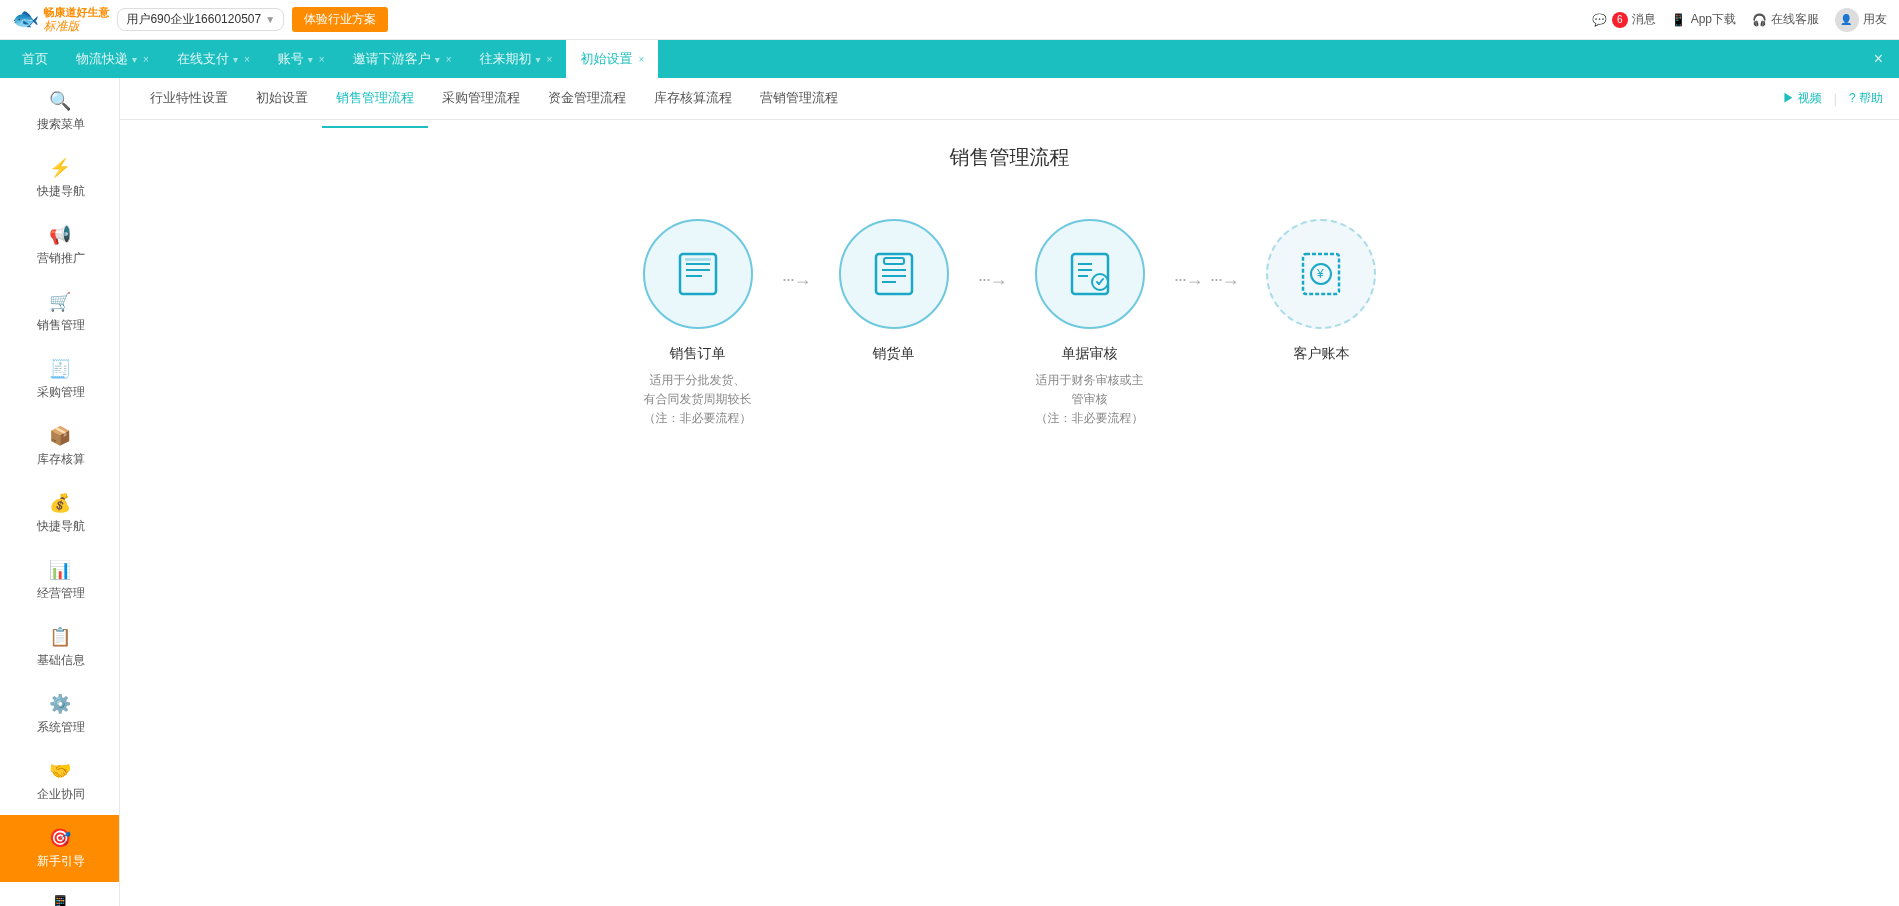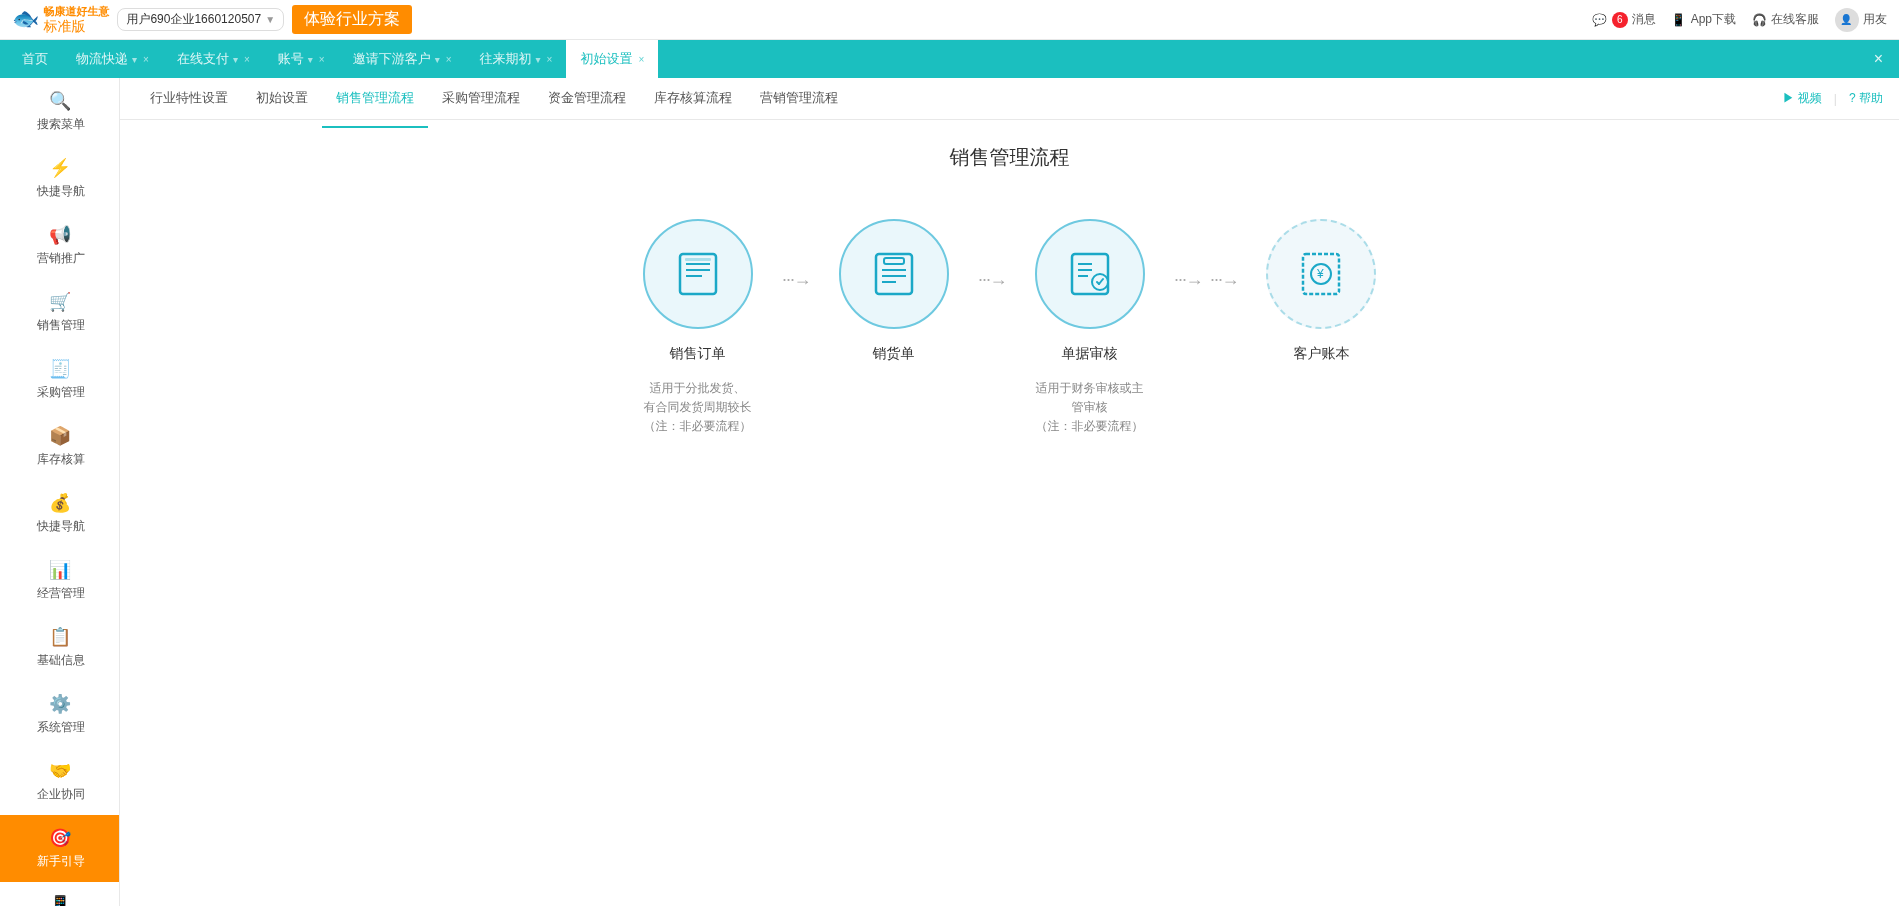--- a/index.html
+++ b/index.html
@@ -12,21 +12,21 @@
       border-bottom: 1px solid #e8e8e8; position: relative; z-index: 10;
     }
     .user-select {
       display: flex; align-items: center; gap: 4px;
       border: 1px solid #ddd; border-radius: 8px; padding: 2px 8px;
       background: #fff; cursor: pointer; font-size: 12px; color: #333;
     }
     .user-select .arrow { font-size: 10px; color: #999; }
     .btn-trial {
       background: #ff8c00; color: #fff; border: none; border-radius: 3px;
-      padding: 4px 12px; cursor: pointer; font-size: 16px;
+      padding: 4px 12px; cursor: pointer; font-size: 12px;
     }
     .top-bar-right { display: flex; align-items: center; gap: 16px; font-size: 12px; color: #555; }
     .top-bar-right .item { display: flex; align-items: center; gap: 4px; cursor: pointer; }
     .avatar-circle { width: 24px; height: 24px; border-radius: 50%; background: #ddd; display: flex; align-items: center; justify-content: center; font-size: 10px; }
 
     
     .nav-tabs {
       background: #1bbfbf; display: flex; align-items: center;
       height: 38px; padding: 0 8px; gap: 0;
     }
@@ -80,42 +80,42 @@
     
     .flow-steps { display: flex; align-items: flex-start; justify-content: center; gap: 0; width: 100%; }
     .flow-step { display: flex; flex-direction: column; align-items: center; width: 160px; }
     .flow-circle {
       width: 110px; height: 110px; border-radius: 50%;
       border: 2px solid #6ec9e0; background: #eaf7fb;
       display: flex; align-items: center; justify-content: center;
       margin-bottom: 16px;
     }
     .flow-circle svg { width: 52px; height: 52px; }
-    .flow-step-name { font-size: 14px; color: #333; margin-bottom: 16px; font-weight: 500; text-align: right; }
+    .flow-step-name { font-size: 14px; color: #333; margin-bottom: 8px; font-weight: 500; text-align: right; }
     .flow-step-desc { font-size: 12px; color: #888; text-align: center; line-height: 1.6; }
     .flow-arrow {
       display: flex; align-items: center; margin-top: 50px; color: #aaa; font-size: 18px;
       padding: 0 4px; letter-spacing: -2px;
     }
 
     .top-left-combo { display: flex; align-items: stretch; }
   </style>
 </head>
 <body>
 
 <div style="display:flex; flex-direction:column; height:906px;">
 
   <div class="top-bar">
     <div class="top-left-combo" style="display:flex; align-items:center; gap:8px;">
 
       <div style="display:flex;align-items:center;gap:4px;">
         <span style="font-size:22px; color:#ff8c00;">🐟</span>
         <div style="display:flex;flex-direction:column;line-height:1.2;">
           <span style="font-size:11px;color:#ff8c00;font-weight:bold;">畅康道好生意</span>
-          <span style="font-size:14px;color:#ff8c00;">标准版</span>
+          <span style="font-size:12px;color:#ff8c00;font-style:italic;">标准版</span>
         </div>
       </div>
       <div class="user-select">
         <span>用户690企业1660120507</span>
         <span class="arrow">▼</span>
       </div>
       <button class="btn-trial">体验行业方案</button>
     </div>
     <div class="top-bar-right">
       <div class="item">

